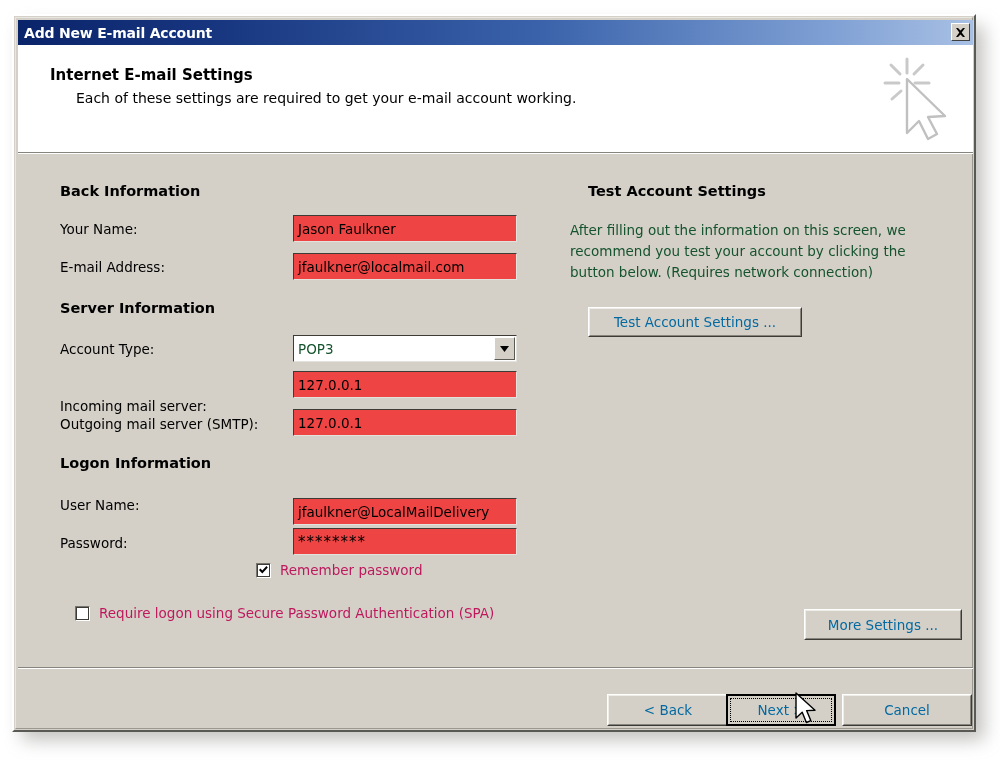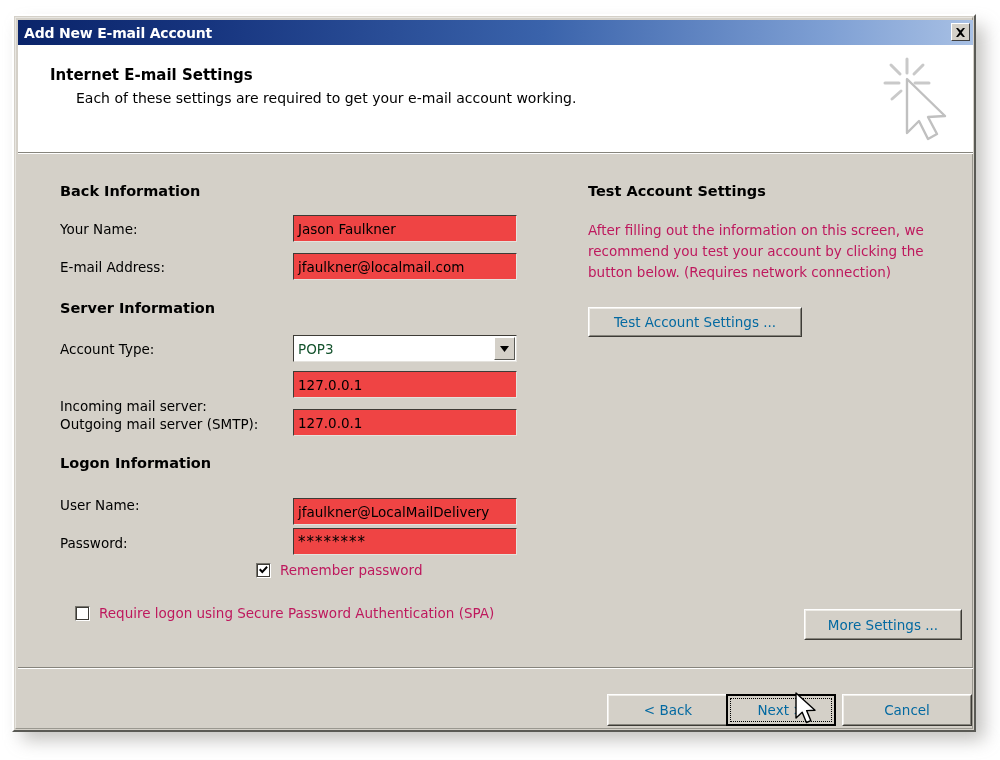--- a/index.html
+++ b/index.html
@@ -304,25 +304,25 @@
   .btn-default .focus-ring {
     position: absolute;
     left: 2px; top: 2px; right: 2px; bottom: 2px;
     border: 1px dotted #000000;
     pointer-events: none;
   }
 
   
   #test-desc {
     position: absolute;
-    left: 570px;
+    left: 552px;
     top: 65px;
     width: 375px;
     font-size: 13.5px;
-    color: #be185d;
+    color: #14532d;
     line-height: 21px;
   }
 
   
   #mouse-cursor {
     position: absolute;
     left: 795px;
     top: 692px;
     width: 26px;
     height: 34px;

